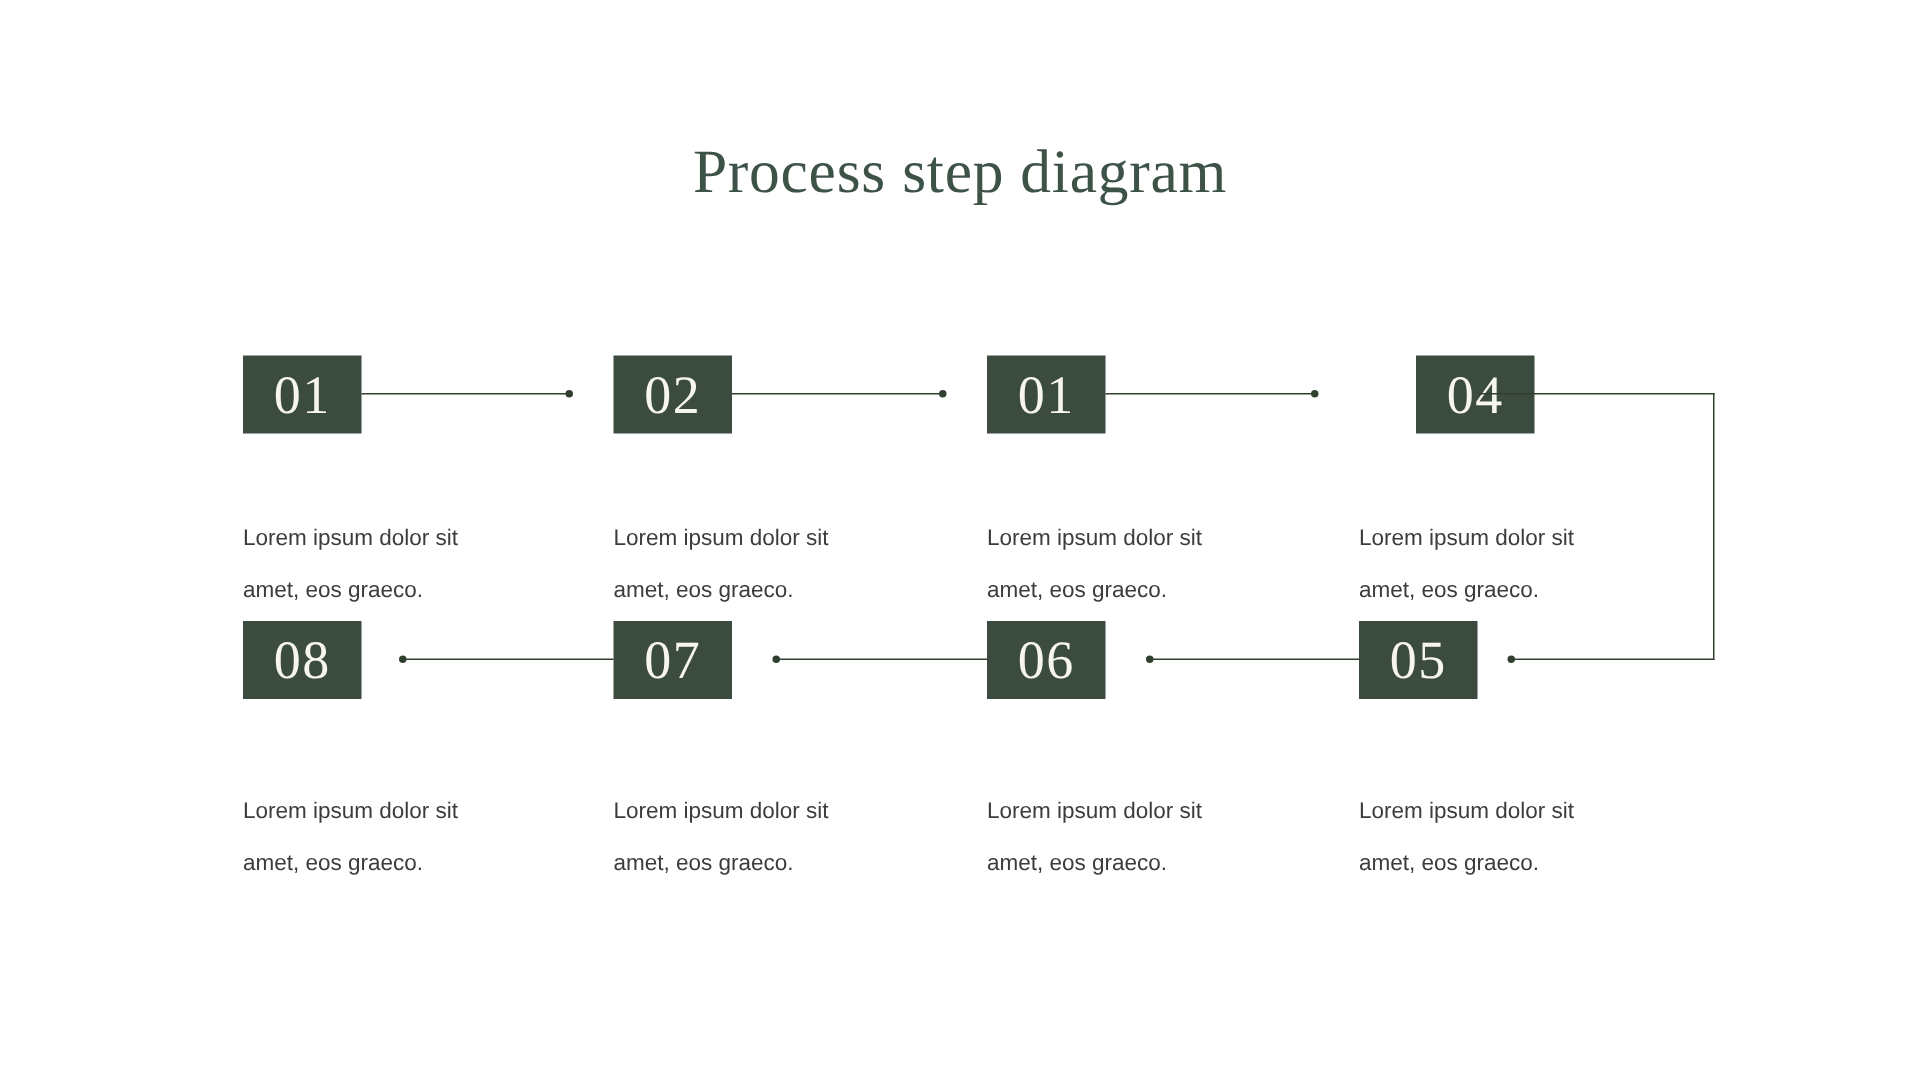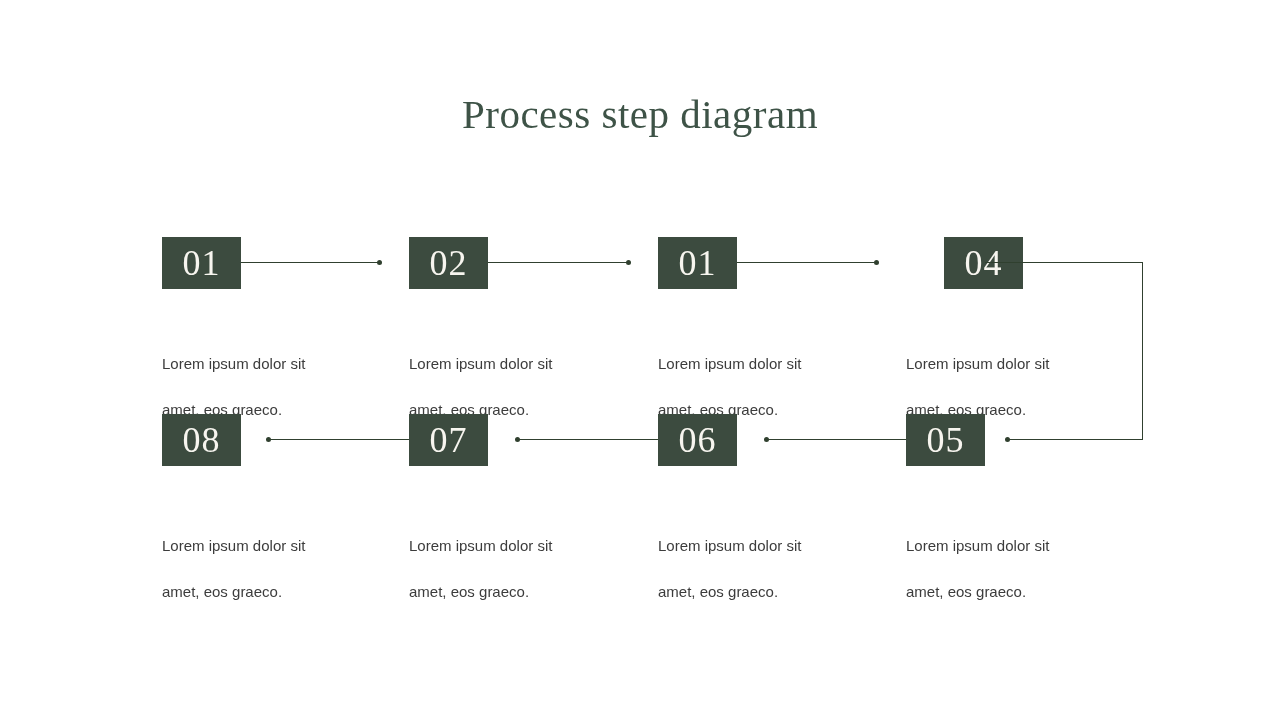--- a/index.html
+++ b/index.html
@@ -34,21 +34,21 @@
     font-size:36px;letter-spacing:1px;
     font-variant-numeric:oldstyle-nums;
     font-feature-settings:"onum";
     color:var(--number_color);
   }
   .step-desc{
     margin-top:26px;
     position:absolute;top:52px;left:0;
     padding-top:26px;
     width:172px;
-    font-size:15px;line-height:46px;
+    font-size:15px;line-height:35px;
     color:var(--text_color);
   }
   .row1 .step-desc{padding-top:26px;}
   .row2 .step-desc{padding-top:31px;}
 
   .h-line{position:absolute;height:1px;background:var(--line_color);}
   .v-line{position:absolute;width:1px;background:var(--line_color);}
   .dot{position:absolute;width:5px;height:5px;border-radius:50%;background:var(--line_color);}
 </style>
 </head>

